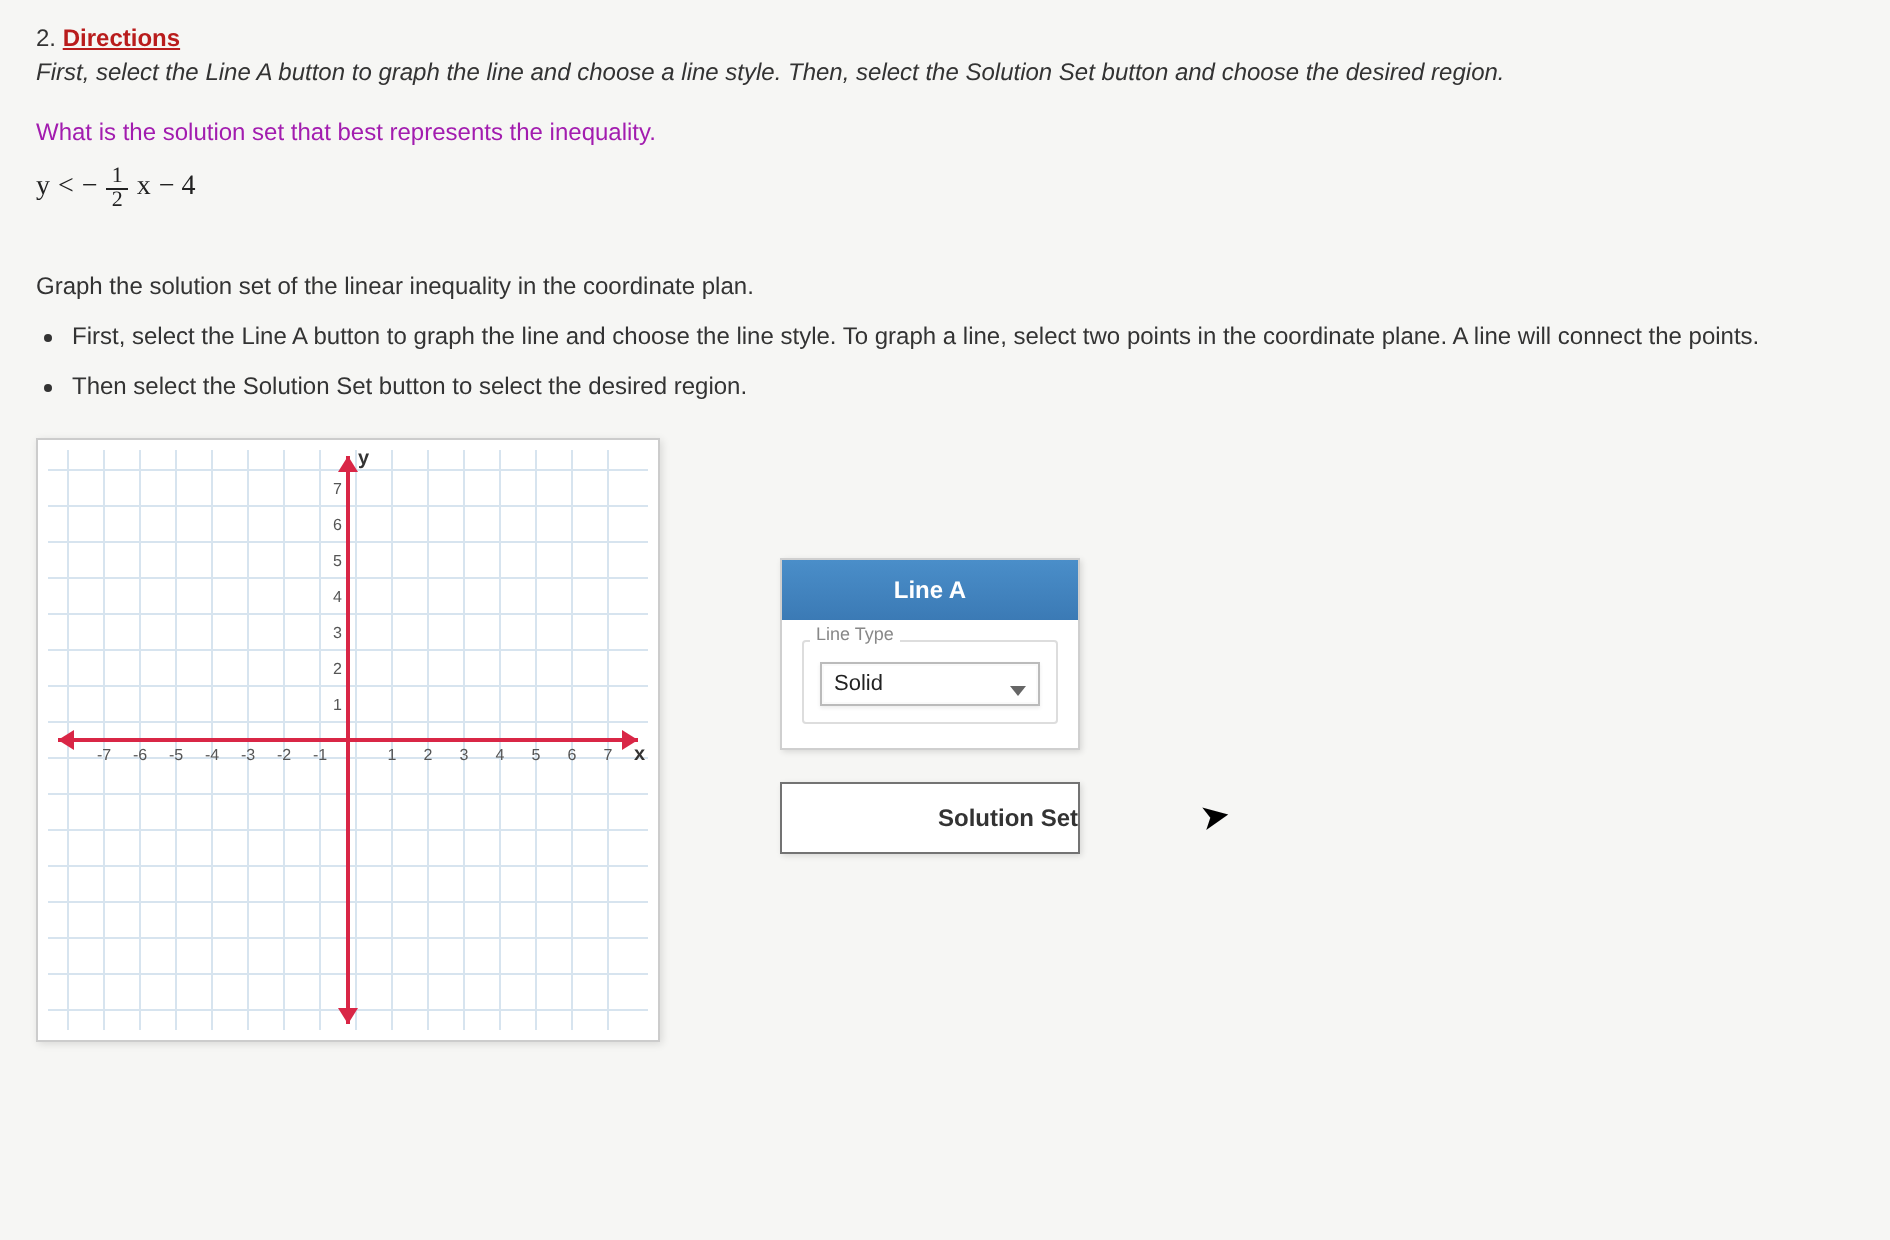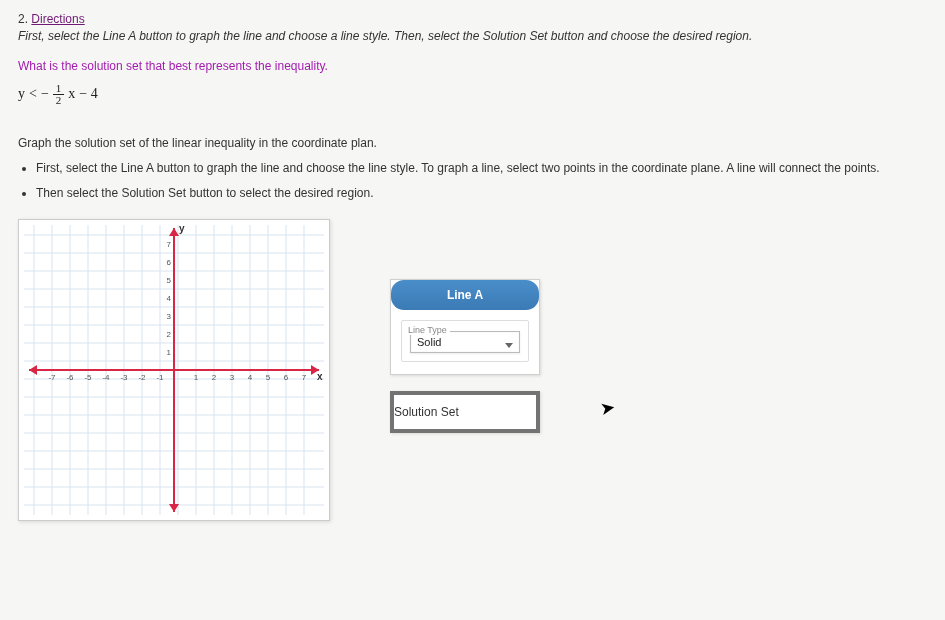--- a/index.html
+++ b/index.html
@@ -6,21 +6,21 @@
     margin: 0;
     padding: 12px 18px;
     font-family: Arial, Helvetica, sans-serif;
     font-size: 12px;
     color: #222;
     background: #f6f6f4;
     width: 945px;
     box-sizing: border-box;
   }
   .qnum { font-size: 12px; color: #333; margin-bottom: 2px; }
-  .qnum .link { color: #701a75; text-decoration: underline; cursor: pointer; }
+  .qnum .link { color: #b91c1c; text-decoration: underline; cursor: pointer; font-weight: bold; }
   .directions-intro { font-style: italic; color: #333; margin: 2px 0 14px 0; line-height: 1.4; }
   .question-lead { color: #a21caf; margin-bottom: 10px; }
   .formula { font-size: 14px; font-family: "Times New Roman", serif; color:#222; margin-bottom: 30px; display:flex; align-items:center; gap:4px;}
   .frac { display:inline-flex; flex-direction:column; align-items:center; font-size:11px; line-height:1; vertical-align:middle;}
   .frac .num { border-bottom:1px solid #222; padding:0 3px;}
   .frac .den { padding:0 3px;}
   .sub-instruction { color:#333; margin: 16px 0 10px 0;}
   ul.steps { margin: 0 0 18px 18px; padding:0; }
   ul.steps li { color:#333; margin-bottom:8px; line-height:1.4;}
   .work-area { display:flex; align-items:flex-start; gap:60px; }
@@ -42,26 +42,25 @@
     box-shadow: 1px 1px 3px rgba(0,0,0,.12);
     margin-bottom:16px;
   }
   .linea-head {
     background: linear-gradient(#4a8ec9,#3b7ab5);
     color:#fff;
     text-align:center;
     font-weight:bold;
     padding:8px 0;
     font-size:12px;
-    border-radius:13px;
   }
   .linea-body { padding:10px 10px 12px 10px; position:relative;}
   .ltype-label {
     position:absolute;
-    top:15px; left:14px;
+    top:2px; left:14px;
     font-size:9px;
     color:#888;
     background:#fff;
     padding:0 3px;
   }
   .ltype-border {
     border:1px solid #ddd;
     border-radius:2px;
     padding:10px 8px 8px 8px;
   }
@@ -77,28 +76,29 @@
     box-shadow: inset 0 0 0 1px rgba(0,0,0,.02), 0 1px 2px rgba(0,0,0,.08);
     gap: 37px;
   }
   .dropdown .caret {
     width:0;height:0;
     border-left:4px solid transparent;
     border-right:4px solid transparent;
     border-top:5px solid #666;
   }
   .solset-btn {
-    border:4px solid #737373;
-    background:#fff;
-    text-align:left;
+    border:1px solid #737373;
+    background:#fff;
+    text-align:right;
     padding:10px 0;
     font-size:12px;
     color:#333;
     box-shadow: 1px 1px 3px rgba(0,0,0,.12);
     cursor:pointer;
+    font-weight:bold;
   }
   .cursor-arrow {
     position:absolute;
     font-size:18px;
     color:#000;
     transform: rotate(-10deg);
   }
 </style>
 </head>
 <body>

